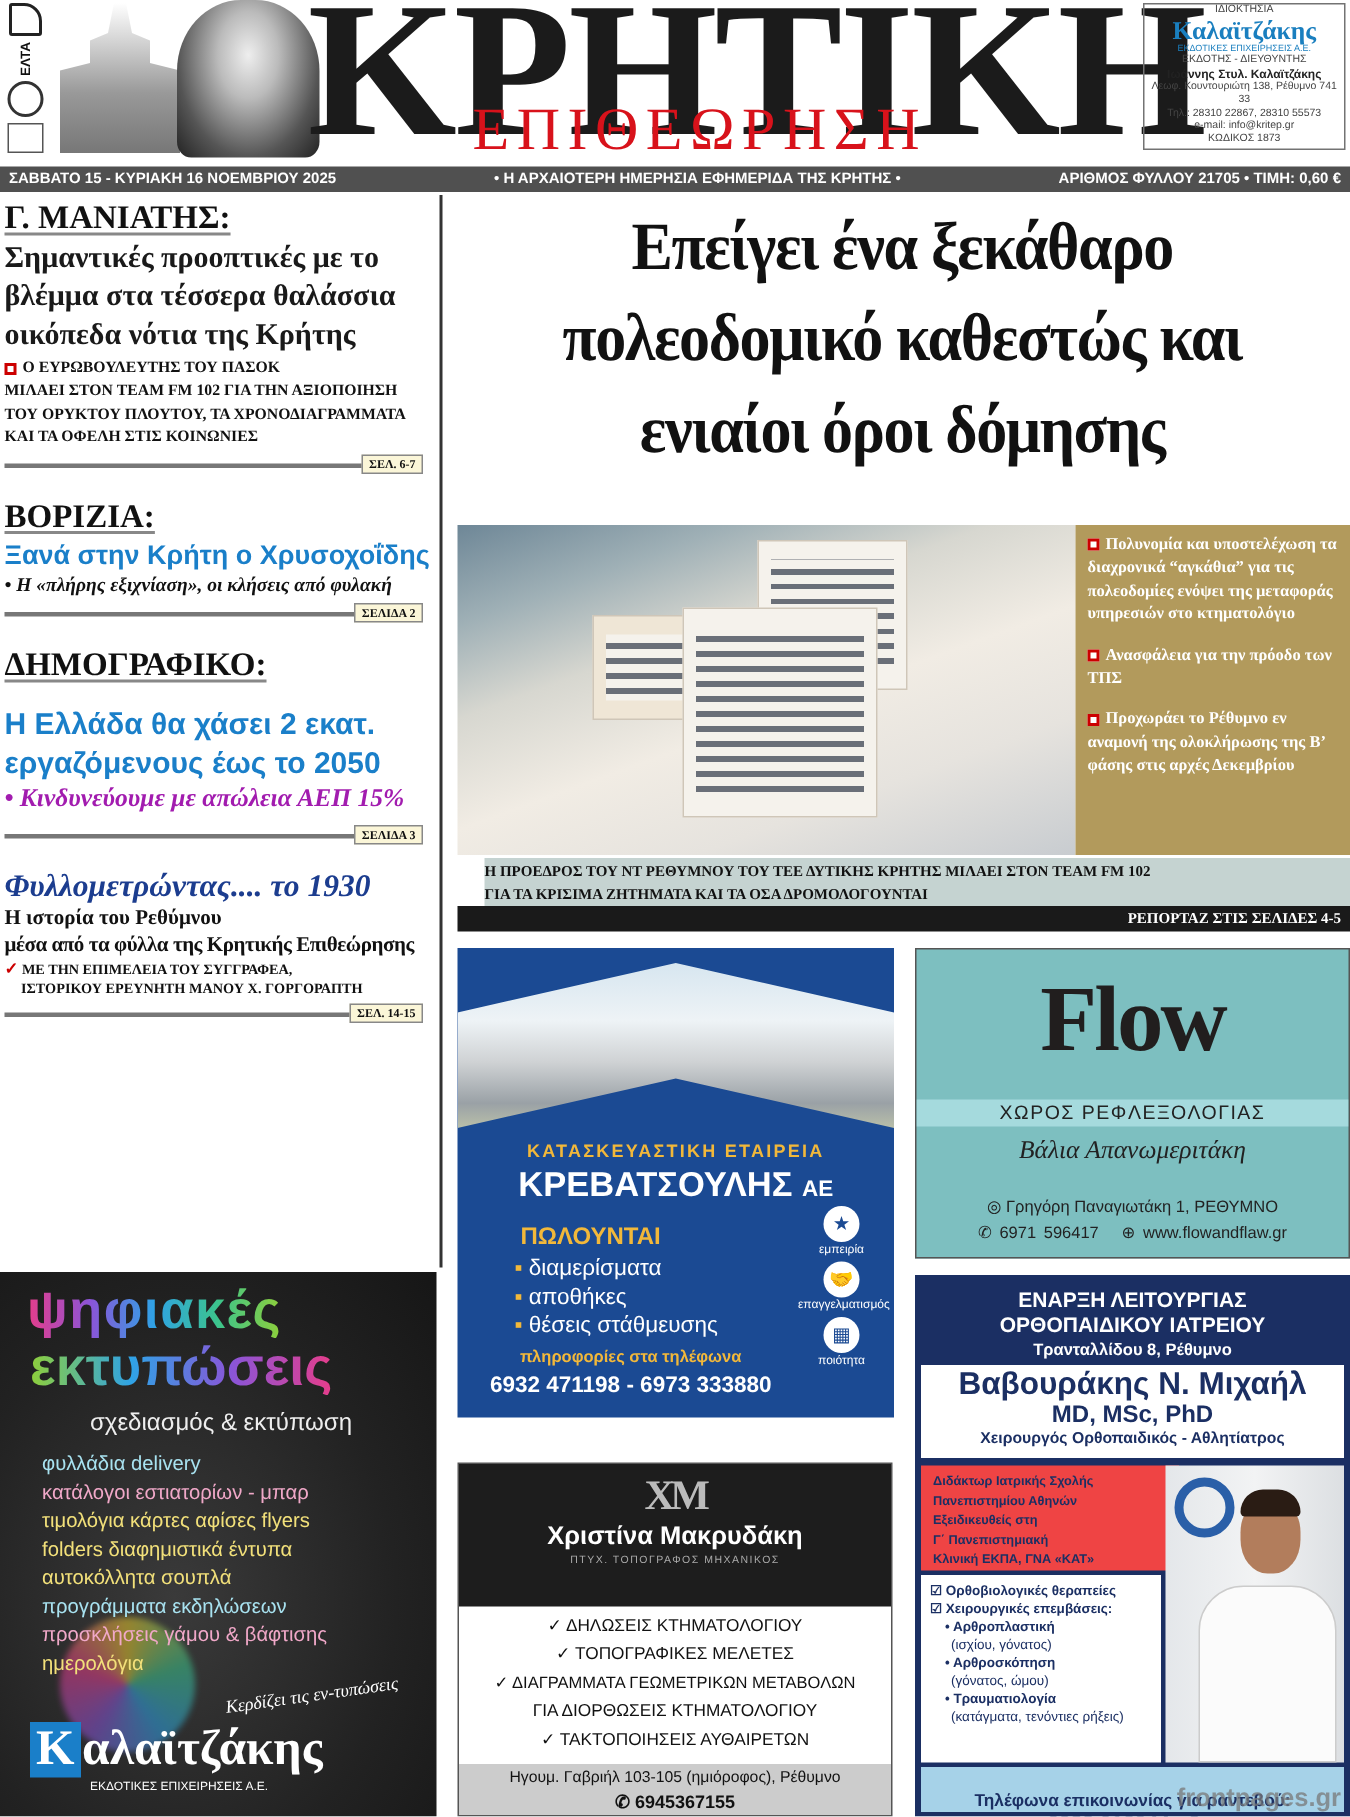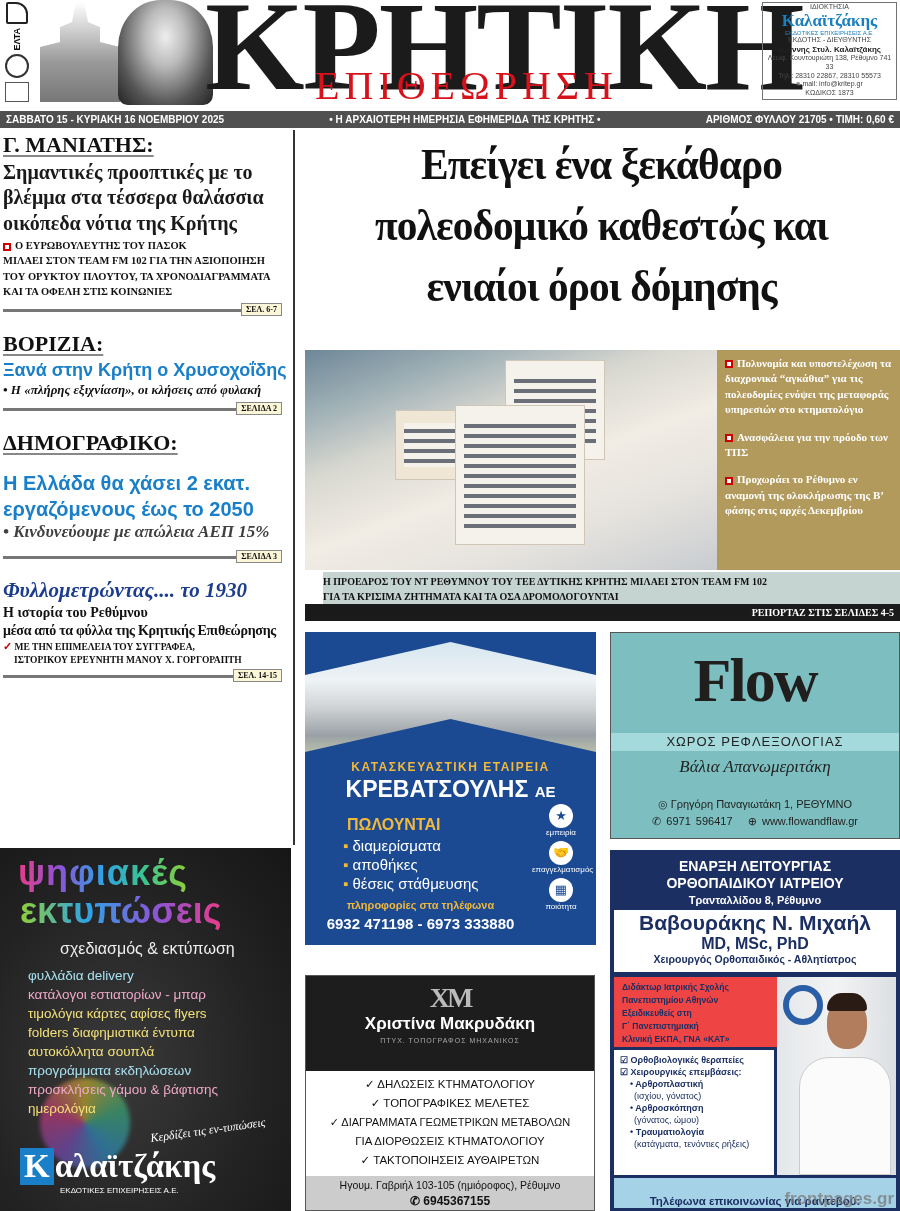--- a/index.html
+++ b/index.html
@@ -22,21 +22,21 @@
 .pubbox .dir{font:bold 8px "Liberation Sans",sans-serif;color:#222}
 
 #dateline{left:0;top:111px;width:900px;height:17px;background:#505050;color:#fff;font:bold 10px "Liberation Sans",sans-serif;display:flex;align-items:center;justify-content:space-between;padding:0 6px}
 
 #leftcol{left:0;top:130px;width:295px;height:715px;border-right:2px solid #333}
 .story{position:relative;padding:4px 3px 0 3px}
 .kicker{font:bold 22px "Liberation Serif",serif;text-decoration:underline;text-decoration-color:#888;text-underline-offset:3px;display:inline}
 .head-dark{font:bold 20px "Liberation Serif",serif;line-height:1.27;color:#1a1a1a}
 .head-blue{font:bold 20px "Liberation Sans",sans-serif;color:#1a7fc9;line-height:1.3}
 .bullet-it{font:italic bold 13px "Liberation Serif",serif;color:#111}
-.bullet-b{font:bold 17px "Liberation Serif",serif;color:#404040}
+.bullet-b{font:bold 17px "Liberation Serif",serif;color:#a21caf}
 .sub-caps{font:bold 10.5px "Liberation Serif",serif;line-height:1.45;color:#111}
 .sq{display:inline-block;width:8px;height:8px;border:2px solid #c00;margin-right:4px;vertical-align:middle}
 .pageref{position:relative;height:14px;margin-top:2px}
 .pageref .line{position:absolute;left:0;right:8px;top:6px;height:3px;background:#777}
 .pageref .tag{position:absolute;right:8px;top:0;height:13px;padding:0 4px;background:#fbf6d8;border:1px solid #888;font:bold 8px "Liberation Serif",serif;line-height:12px}
 .fyllo{font:italic bold 21px "Liberation Serif",serif;color:#1c3d8f}
 .check{color:#c00;font-size:11px}
 
 #main-head{left:303px;top:134px;width:597px;text-align:center;font:bold 45px "Liberation Serif",serif;line-height:1.36;letter-spacing:-1px;transform:scaleX(.92);transform-origin:top center}
 #photo{left:305px;top:350px;width:412px;height:220px;background:linear-gradient(160deg,#6e8797 0,#9fb0b6 18%,#d7d7d0 35%,#f1ece4 55%,#e6e3de 75%,#c8ccd0 100%);overflow:hidden}

